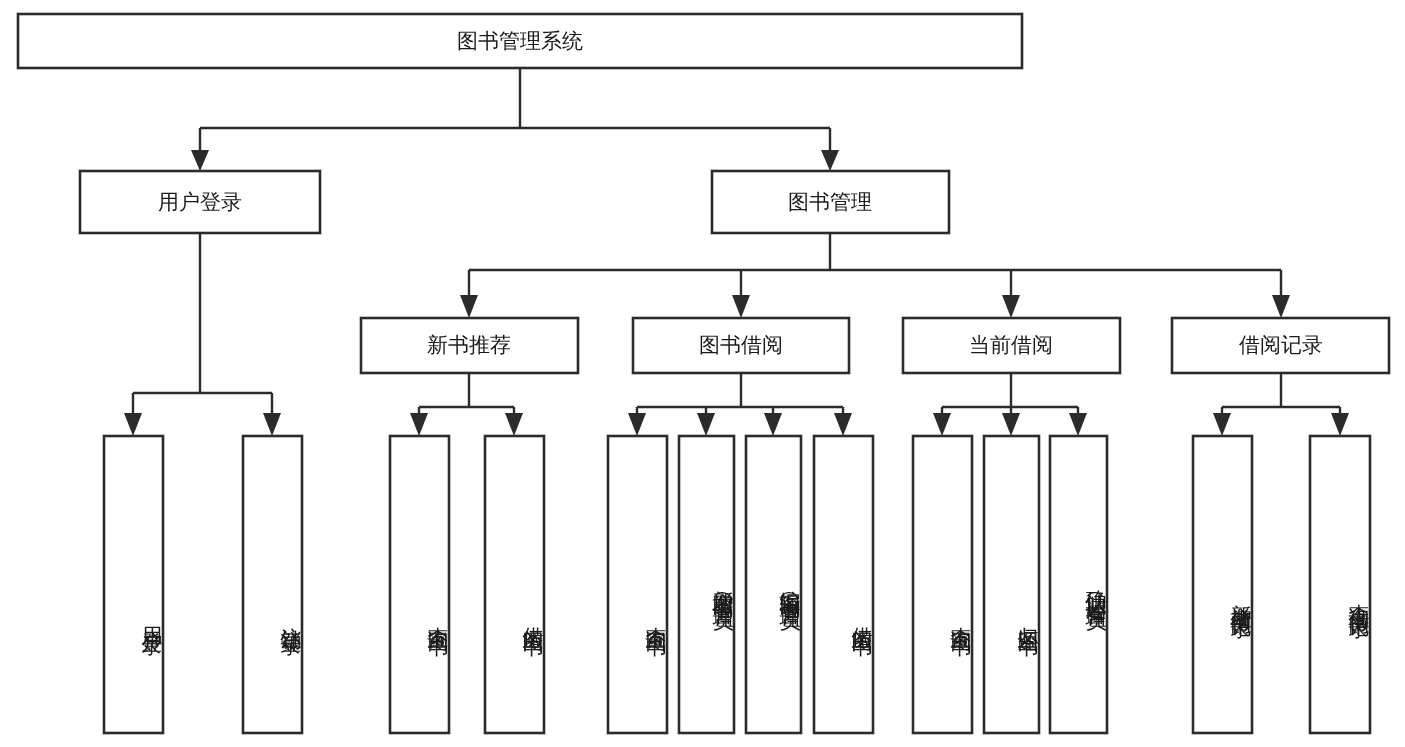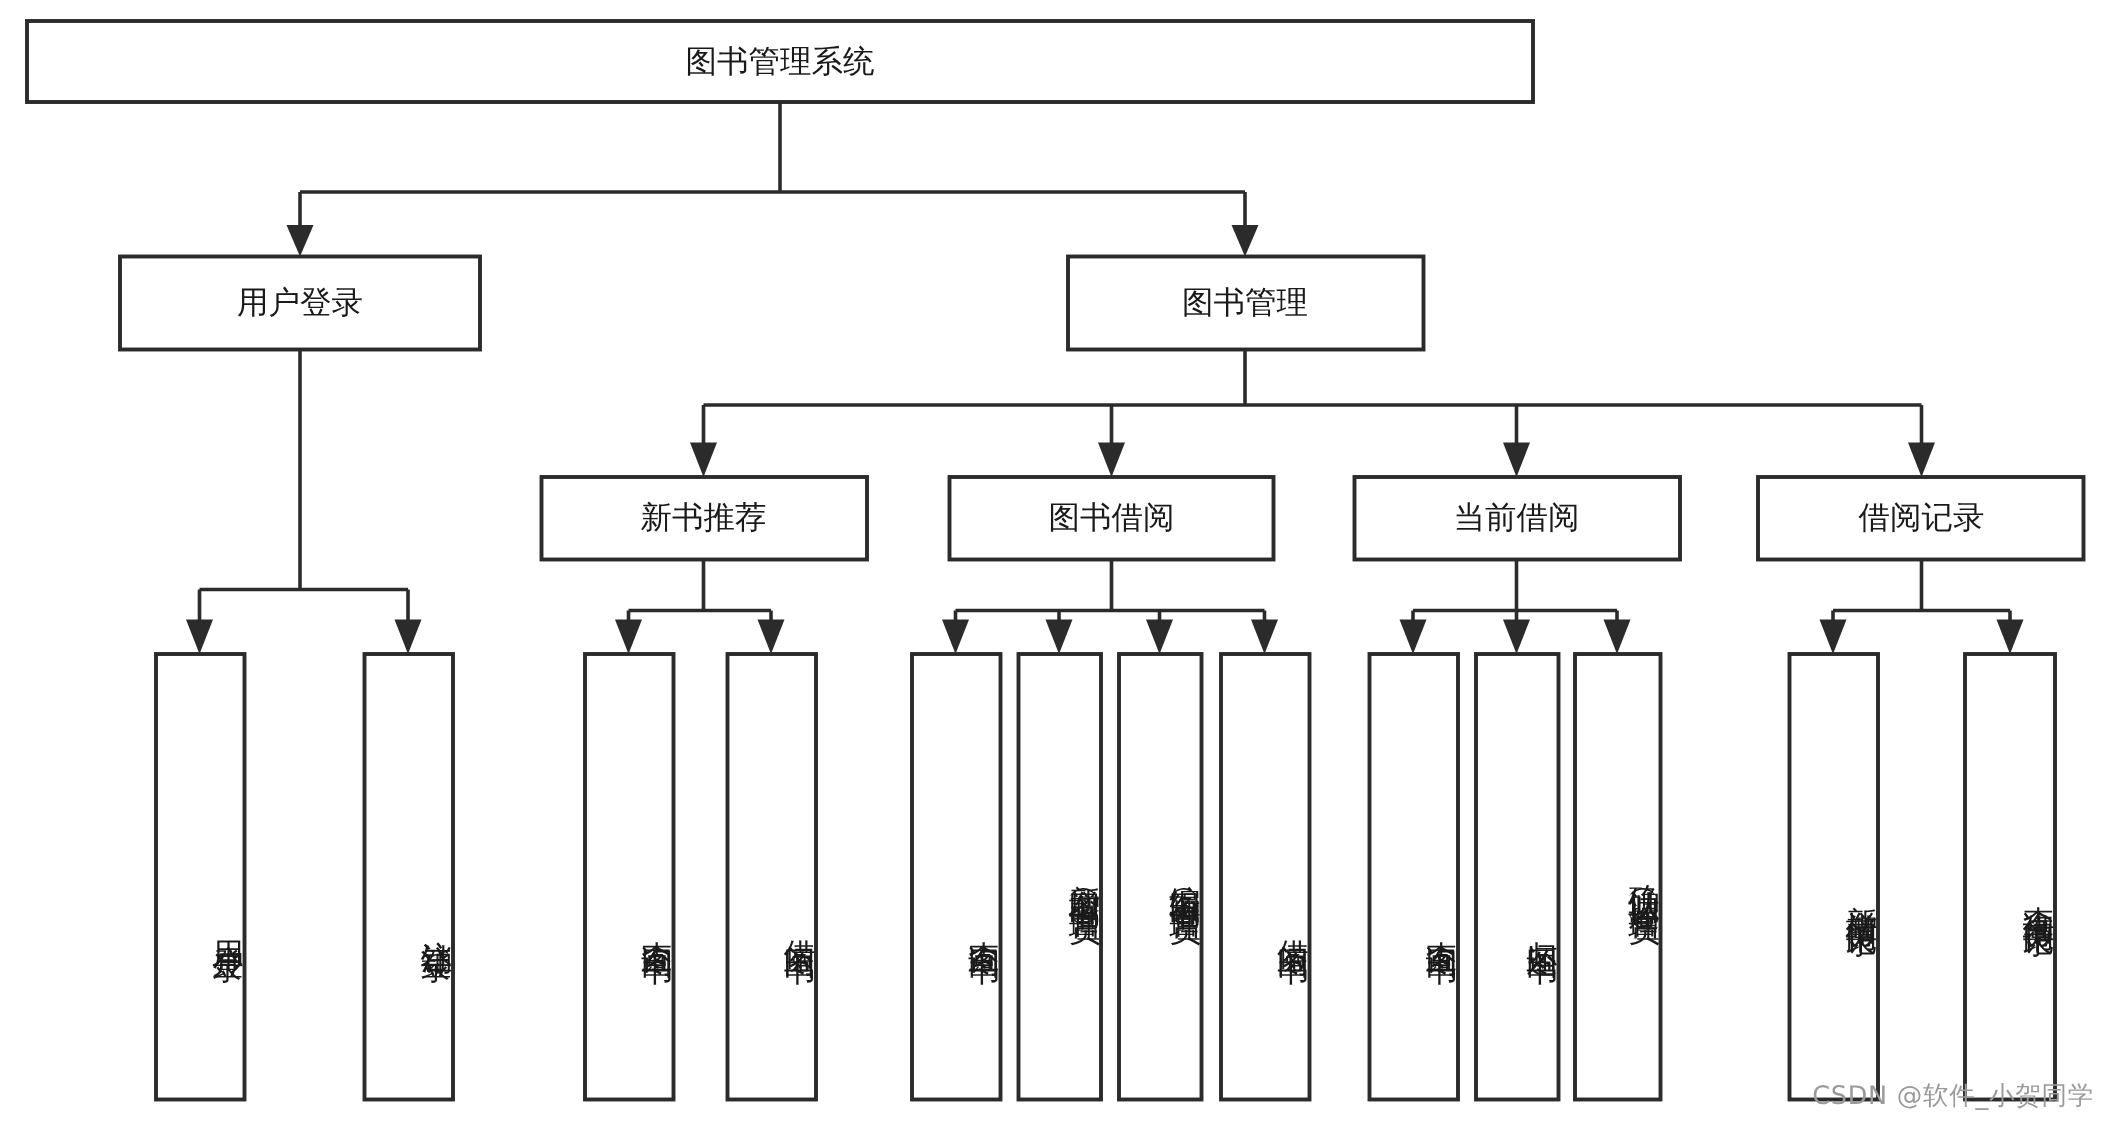--- a/index.html
+++ b/index.html
@@ -206,14 +206,13 @@
   <div class="node-label-v" style="left:913px; top:506px; width:59px; height:220px;">查询图书</div>
 
   <div class="node-label-v" style="left:984px; top:506px; width:55px; height:220px;">归还图书</div>
 
   <div class="node-label-v" style="left:1050px; top:444px; width:57px; height:285px;">确认归还（管理员）</div>
 
   <div class="node-label-v" style="left:1193px; top:466px; width:59px; height:260px;">新增借阅记录</div>
 
   <div class="node-label-v" style="left:1310px; top:466px; width:60px; height:260px;">查询借阅记录</div>
 
-  <div class="watermark">CSDN @软件_小贺同学</div>
 </div>
 
 </body></html>

